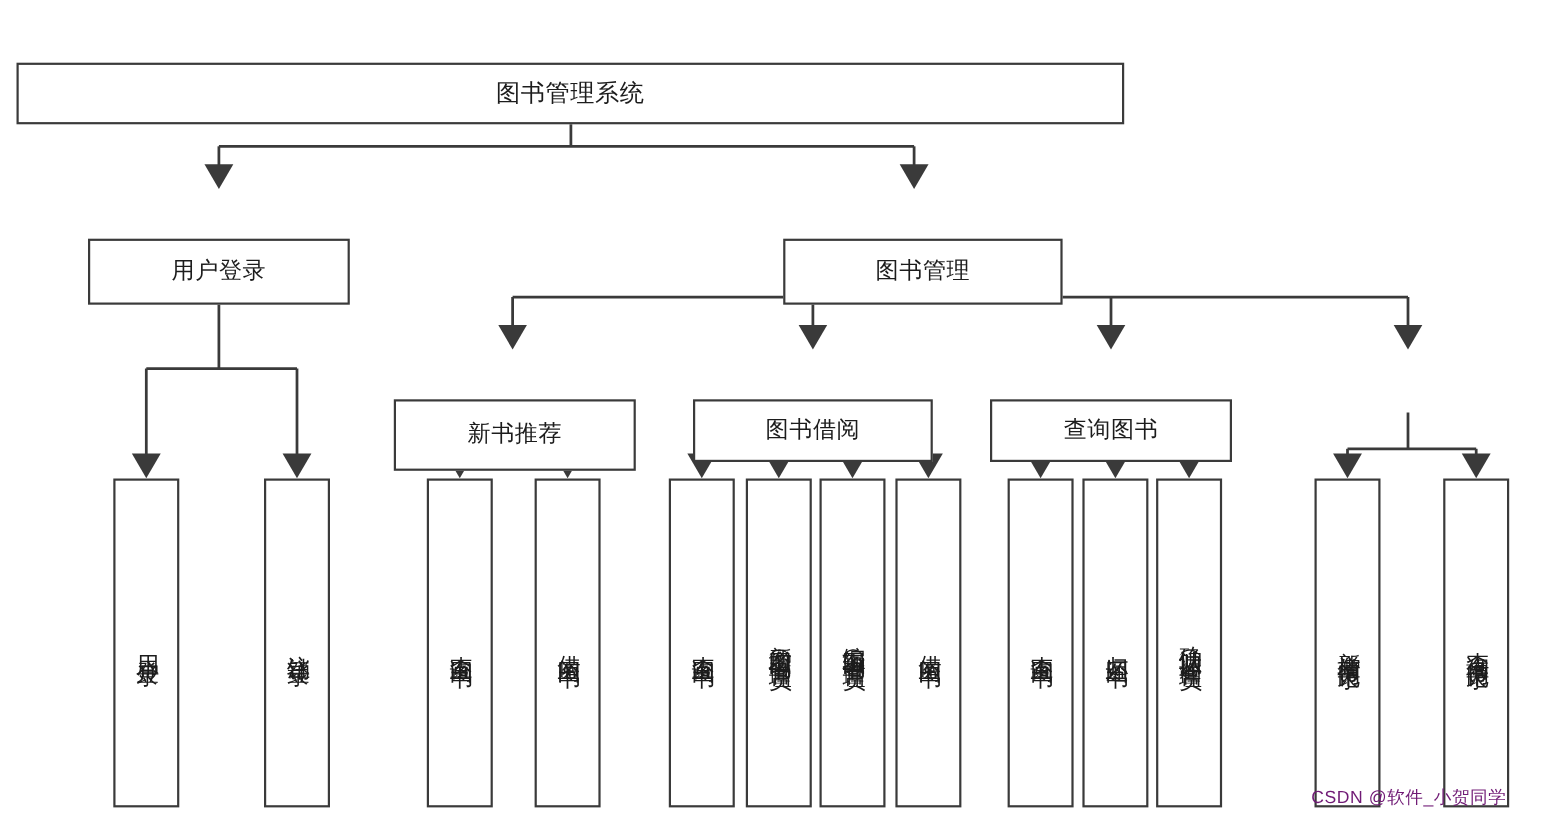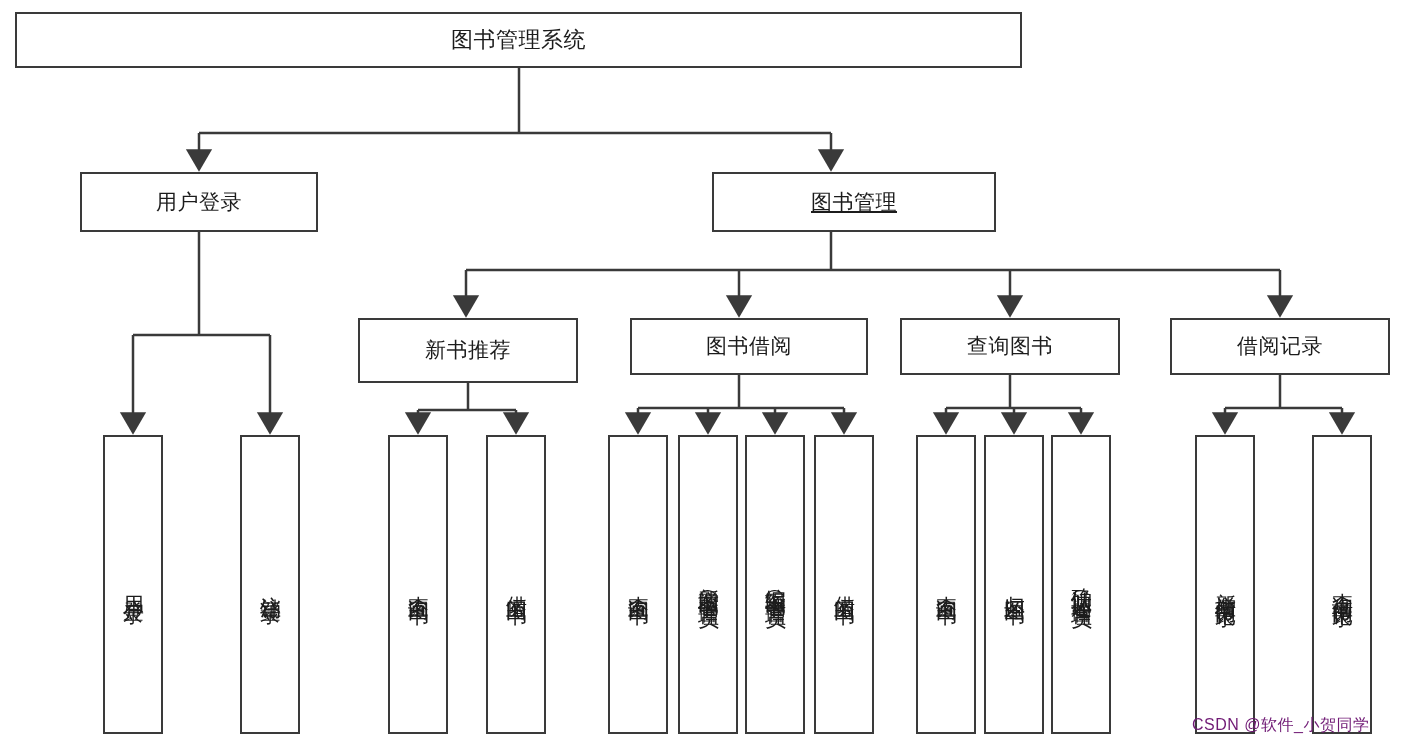--- a/index.html
+++ b/index.html
@@ -34,20 +34,21 @@
     align-items: center;
     justify-content: center;
     color: #1c1c1c;
     line-height: 1.18;
   }
   .node.h {
     
     font-size: 21px;
     letter-spacing: 0.5px;
     white-space: nowrap;
+    margin-top: 45px;
   }
   .node.root {
     font-size: 22px;
   }
   .node.v {
     
     writing-mode: vertical-rl;
     text-orientation: upright;
     font-size: 21px;
     letter-spacing: 3px;
@@ -123,35 +124,32 @@
     </g>
   </svg>
 
   <div class="node h root" style="left:15px; top:12px; width:1007px; height:56px;">
     <span>图书管理系统</span>
   </div>
 
   <div class="node h" style="left:80px; top:172px; width:238px; height:60px;">
     <span>用户登录</span>
   </div>
-  <div class="node h" style="left:712px; top:172px; width:284px; height:60px;text-decoration:underline;">
+  <div class="node h" style="left:712px; top:172px; width:254px; height:60px;">
     <span>图书管理</span>
   </div>
 
   <div class="node h" style="left:358px; top:318px; width:220px; height:65px;">
     <span>新书推荐</span>
   </div>
-  <div class="node h" style="left:630px; top:318px; width:238px; height:57px;">
+  <div class="node h" style="left:630px; top:318px; width:218px; height:57px;">
     <span>图书借阅</span>
   </div>
   <div class="node h" style="left:900px; top:318px; width:220px; height:57px;">
     <span>查询图书</span>
-  </div>
-  <div class="node h" style="left:1170px; top:318px; width:220px; height:57px;">
-    <span>借阅记录</span>
   </div>
 
   <div class="node v" style="left:103px; top:435px; width:60px; height:299px;">
     <span class="vtext">用户登录</span>
   </div>
   <div class="node v" style="left:240px; top:435px; width:60px; height:299px;">
     <span class="vtext">注销登录</span>
   </div>
   <div class="node v" style="left:388px; top:435px; width:60px; height:299px;">
     <span class="vtext">查询图书</span>

